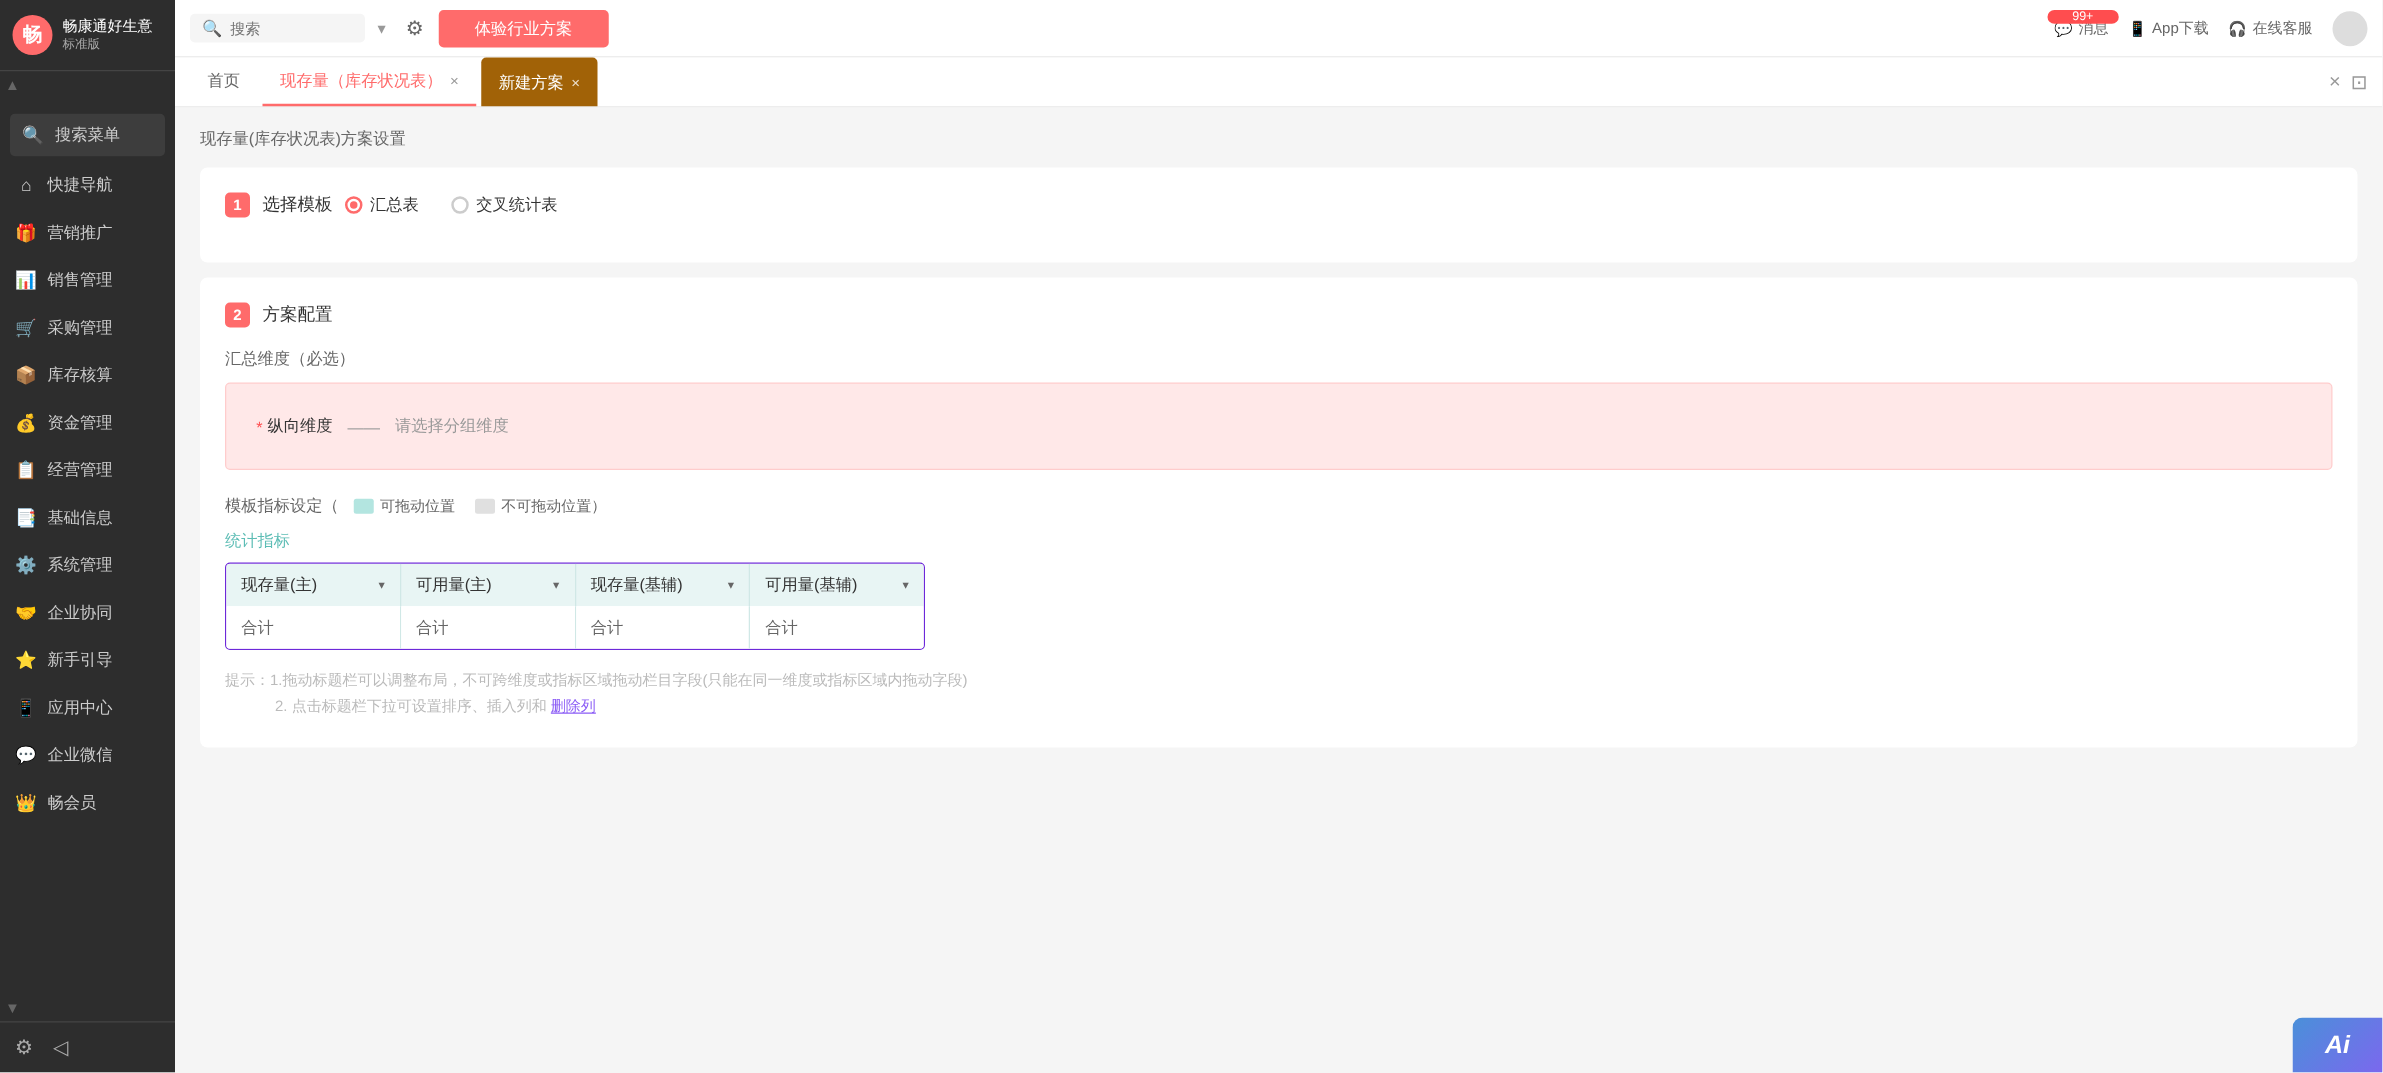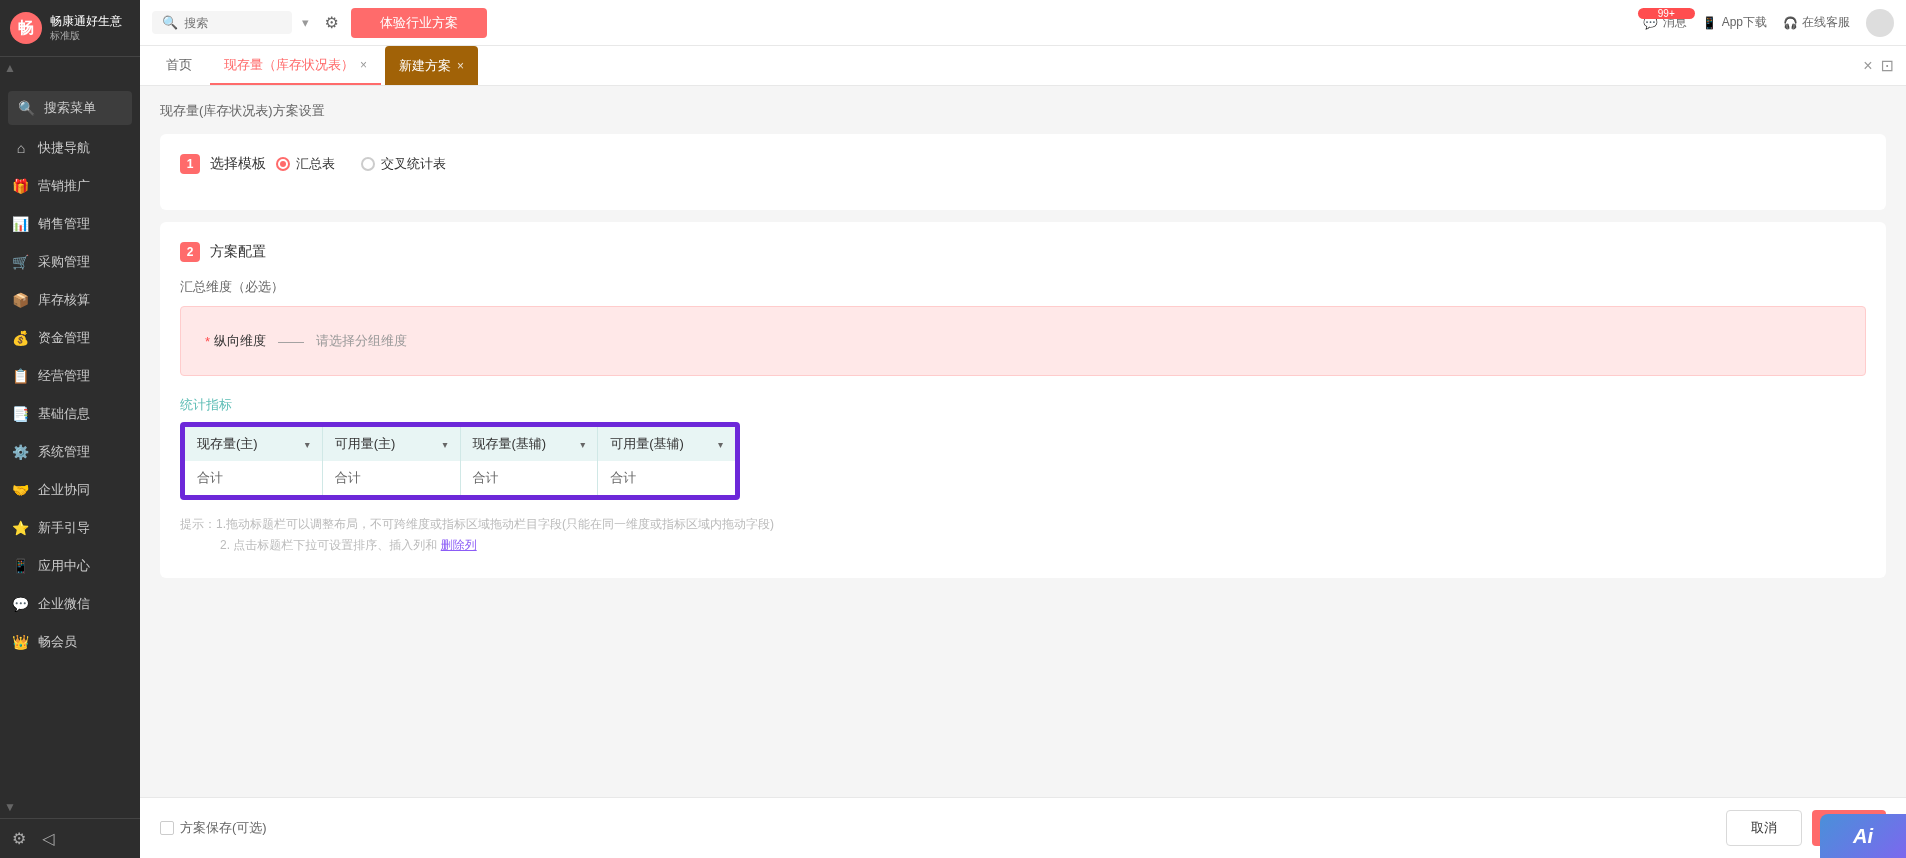--- a/index.html
+++ b/index.html
@@ -198,21 +198,21 @@
     .indicator-settings { margin-top: 20px; }
     .indicator-label-row { display: flex; align-items: center; gap: 12px; margin-bottom: 10px; font-size: 13px; color: #666; }
     .legend-box { display: flex; align-items: center; gap: 16px; }
     .legend-item { display: flex; align-items: center; gap: 5px; font-size: 12px; color: #666; }
     .legend-dot { width: 16px; height: 12px; border-radius: 2px; }
     .legend-dot.draggable { background: #b3e5e0; }
     .legend-dot.non-draggable { background: #e0e0e0; }
 
     .stats-title { color: #5dbdb5; font-size: 13px; font-weight: 500; margin-bottom: 8px; }
 
-    .stats-table { border: 5px solid #6d28d9; border-radius: 4px; overflow: hidden; width: 560px; }
+    .stats-table { border: 1px solid #6d28d9; border-radius: 4px; overflow: hidden; width: 560px; }
     .stats-table-header { display: flex; background: #e8f5f4; }
     .stats-table-body { display: flex; }
     .stats-col {
       flex: 1;
       padding: 8px 12px;
       display: flex;
       align-items: center;
       justify-content: space-between;
       border-right: 1px solid #d0e8e6;
       font-size: 13px;
@@ -267,21 +267,21 @@
       font-size: 13px;
       color: #fff;
       cursor: pointer;
     }
 
     
     .ai-badge {
       position: fixed;
       bottom: 0;
       right: 0;
-      width: 86px;
+      width: 72px;
       height: 44px;
       background: linear-gradient(135deg, #4a90d9, #7b68ee);
       border-radius: 8px 0 0 0;
       display: flex;
       align-items: center;
       justify-content: center;
       color: white;
       font-size: 20px;
       font-weight: bold;
       font-style: italic;
@@ -451,20 +451,33 @@
       <div class="sub-label">汇总维度（必选）</div>
 
       <div class="dimension-area">
         <span class="dimension-required">*</span>
         <span class="dimension-label">纵向维度</span>
         <span class="dimension-dash">——</span>
         <span class="dimension-placeholder">请选择分组维度</span>
       </div>
 
       <div class="indicator-settings">
+        <div class="indicator-label-row">
+          <span>模板指标设定（</span>
+          <div class="legend-box">
+            <div class="legend-item">
+              <div class="legend-dot draggable"></div>
+              <span>可拖动位置</span>
+            </div>
+            <div class="legend-item">
+              <div class="legend-dot non-draggable"></div>
+              <span>不可拖动位置）</span>
+            </div>
+          </div>
+        </div>
 
         <div class="stats-title">统计指标</div>
 
         <div class="stats-table">
           <div class="stats-table-header">
             <div class="stats-col">
               <span>现存量(主)</span>
               <span class="chevron-icon">▾</span>
             </div>
             <div class="stats-col">
@@ -501,28 +514,18 @@
           <p>
             <span style="margin-left:40px">2. 点击标题栏下拉可设置排序、插入列和</span>
             <span class="link">删除列</span>
           </p>
         </div>
       </div>
     </div>
 
   </div>
 
-  <div class="bottom-bar">
-    <div class="save-option">
-      <div class="checkbox"></div>
-      <span>方案保存(可选)</span>
-    </div>
-    <div class="bottom-actions">
-      <button class="btn-cancel">取消</button>
-      <button class="btn-query">查询</button>
-    </div>
-  </div>
 
 </div>
 
 <div class="ai-badge">
   <span>Ai</span>
 </div>
 
 </body></html>

